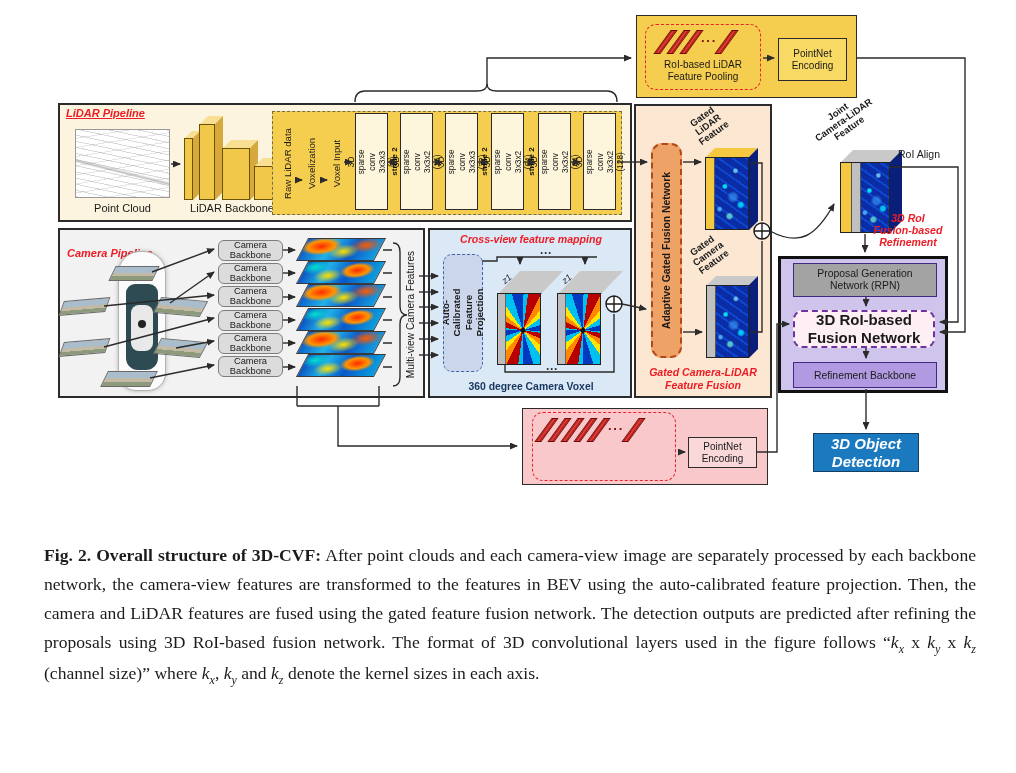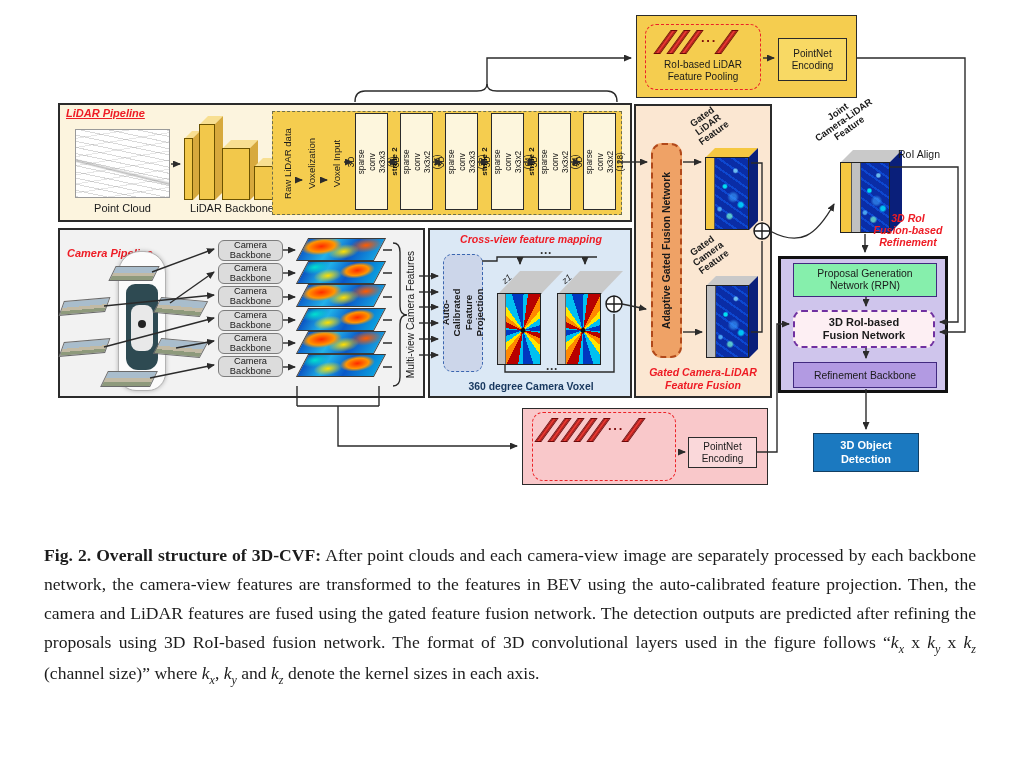--- a/index.html
+++ b/index.html
@@ -279,33 +279,33 @@
         </div>
   </div>
   <div class="abs" style="left:898px;top:148px;width:60px;height:14px;font-size:10.5px;"><span>RoI Align</span></div>
   <div class="abs ctr" style="left:852px;top:208px;width:112px;height:44px;">
         <span class="redtitle pre" style="font-size:10.6px;line-height:1.15;">3D RoI
 Fusion-based
 Refinement</span>
       </div>
 
   <div class="abs" style="left:778px;top:256px;width:170px;height:137px;background:#cfc5ec;border:3px solid #111;box-sizing:border-box;"></div>
-  <div class="abs ctr" style="left:793px;top:263px;width:144px;height:34px;background:#86efac;border:1.4px solid #41297f;box-sizing:border-box;">
+  <div class="abs ctr" style="left:793px;top:263px;width:144px;height:34px;background:#a3a3a3;border:1.4px solid #41297f;box-sizing:border-box;">
         <span class="pre" style="font-size:10.4px;line-height:1.2;">Proposal Generation
 Network (RPN)</span>
       </div>
   <div class="abs ctr" style="left:793px;top:310px;width:142px;height:38px;background:#fdeff3;border:2px dashed #7030a0;border-radius:9px;box-sizing:border-box;">
-        <span class="pre" style="font-weight:bold;font-size:11px;line-height:1.2;">3D RoI-based
+        <span class="pre" style="font-weight:bold;font-size:15px;line-height:1.2;">3D RoI-based
 Fusion Network</span>
       </div>
   <div class="abs ctr" style="left:793px;top:362px;width:144px;height:26px;background:#b29ae2;border:1.4px solid #41297f;box-sizing:border-box;">
         <span style="font-size:10.4px;">Refinement Backbone</span>
       </div>
   <div class="abs ctr" style="left:813px;top:433px;width:106px;height:39px;background:#1b79c0;border:1.5px solid #123f63;box-sizing:border-box;">
-        <span class="pre" style="color:#fff;font-weight:bold;font-size:11px;line-height:1.2;">3D Object
+        <span class="pre" style="color:#fff;font-weight:bold;font-size:15px;line-height:1.2;font-style:italic;">3D Object
 Detection</span>
       </div>
 
   <div class="bx thin" style="left:522px;top:408px;width:246px;height:77px;background:#f9c8ca;"></div>
   <div class="dashred" style="left:532px;top:412px;width:144px;height:69px;"></div>
   <div class="bars" style="left:543px;top:418px;">
     <i></i>
         <i></i>
         <i></i>
         <i></i>

